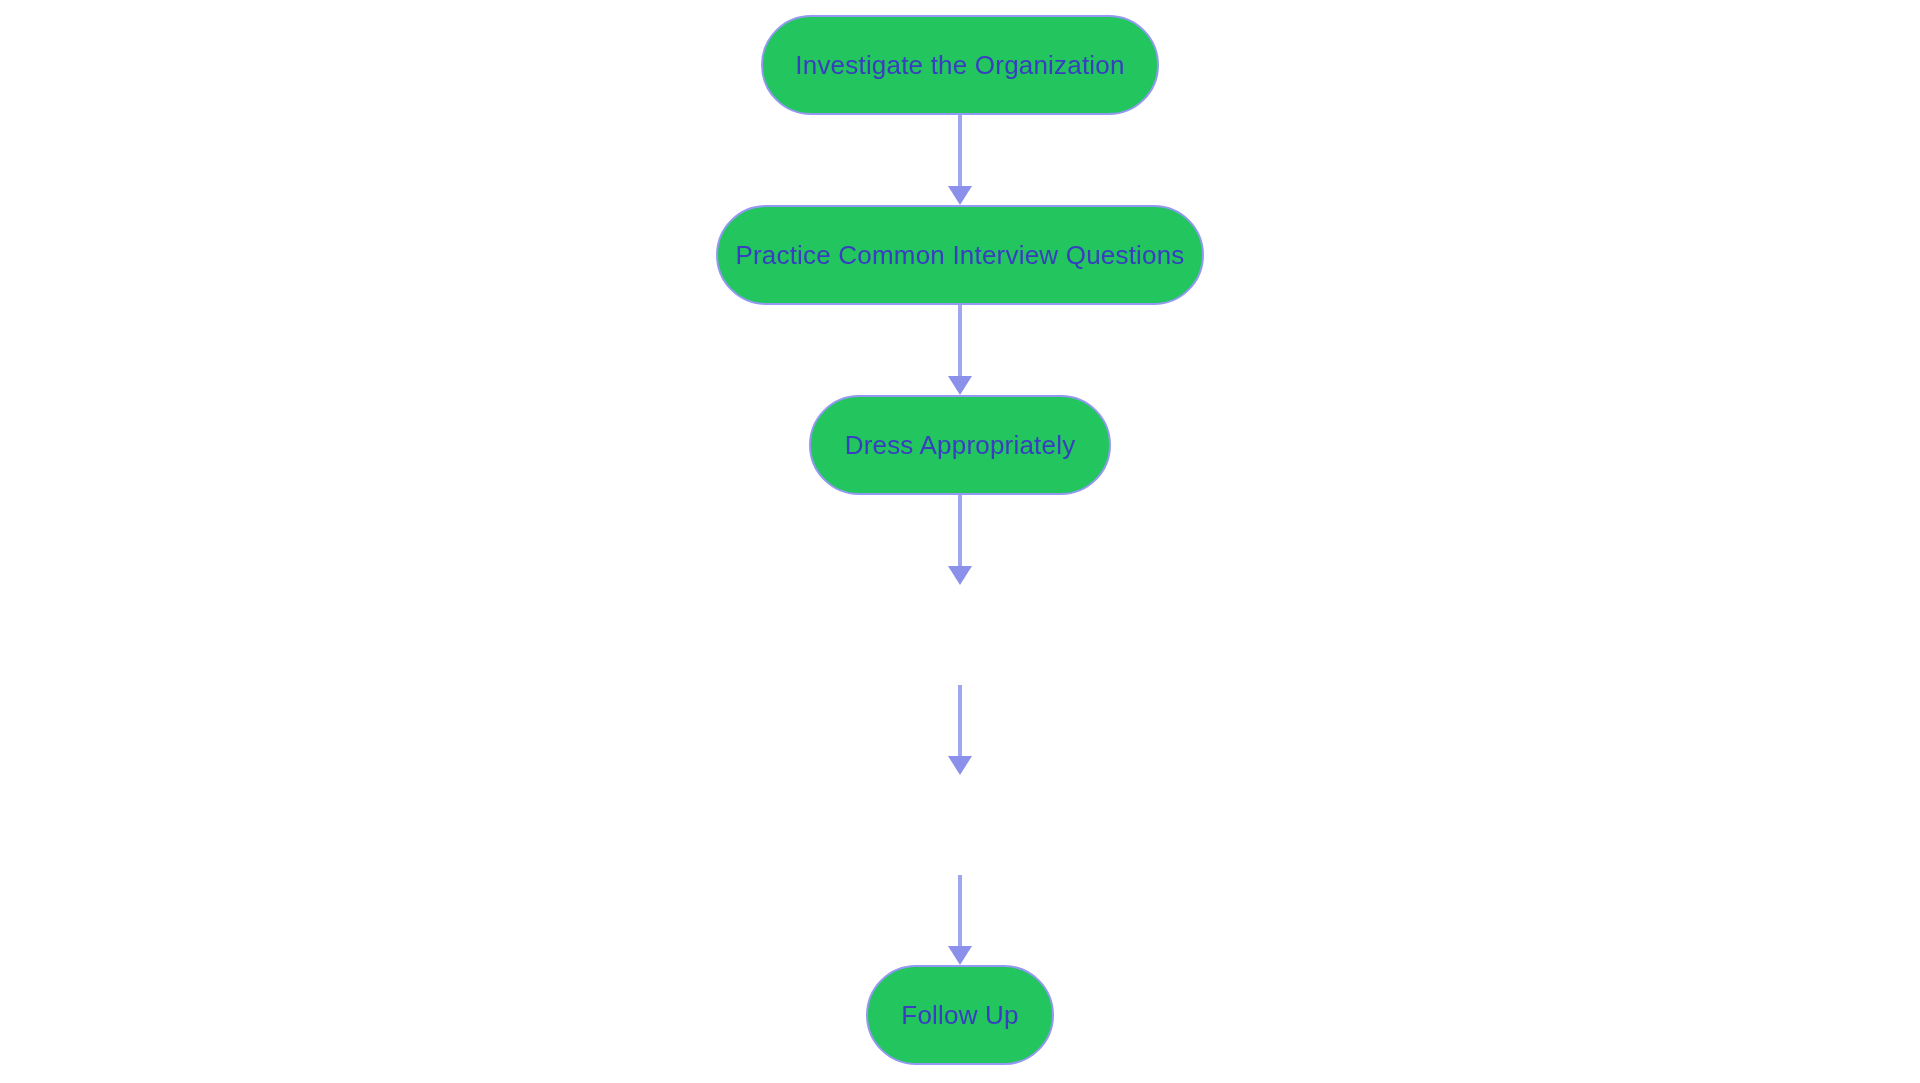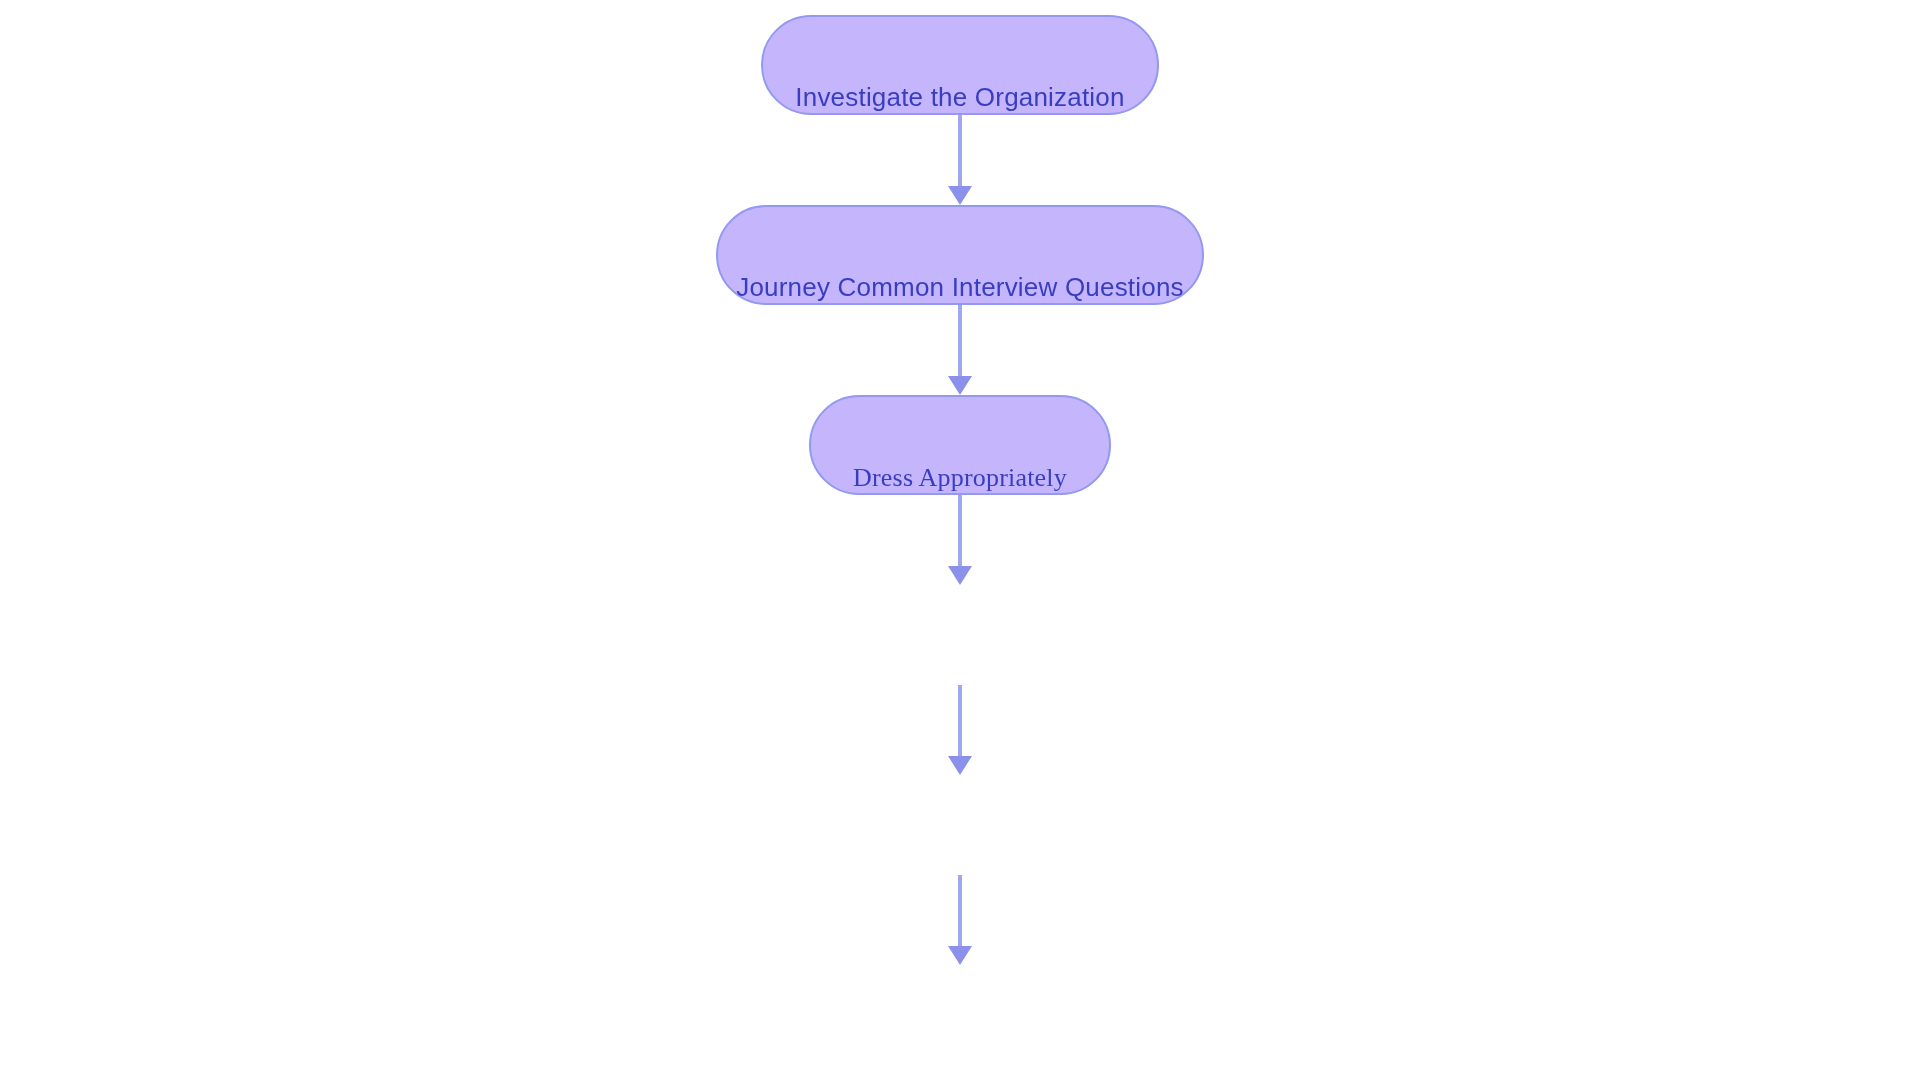--- a/index.html
+++ b/index.html
@@ -14,25 +14,25 @@
     height: 1083px;
     background: #ffffff;
     overflow: hidden;
   }
   .node {
     position: absolute;
     left: 50%;
     transform: translateX(-50%);
     height: 100px;
     box-sizing: border-box;
-    background: #c4b5fd;
+    background: #22c55e;
     border: 2px solid #9399f0;
     border-radius: 50px;
     display: flex;
-    align-items: flex-end;
+    align-items: center;
     justify-content: center;
   }
   .node-label {
     color: #393ec1;
     font-size: 26px;
     letter-spacing: 0.2px;
     white-space: nowrap;
   }
   .arrow {
     position: absolute;
@@ -64,43 +64,46 @@
   <div class="node" style="top:15px; width:398px;">
     <span class="node-label">Investigate the Organization</span>
   </div>
 
   <div class="arrow" style="top:115px; height:90px;">
     <div class="arrow-stem"></div>
     <div class="arrow-head"></div>
   </div>
 
   <div class="node" style="top:205px; width:488px;">
-    <span class="node-label">Journey Common Interview Questions</span>
+    <span class="node-label">Practice Common Interview Questions</span>
   </div>
 
   <div class="arrow" style="top:305px; height:90px;">
     <div class="arrow-stem"></div>
     <div class="arrow-head"></div>
   </div>
 
-  <div class="node" style="top:395px; width:302px;font-family:Liberation Serif, serif;">
+  <div class="node" style="top:395px; width:302px;">
     <span class="node-label">Dress Appropriately</span>
   </div>
 
   <div class="arrow" style="top:495px; height:90px;">
     <div class="arrow-stem"></div>
     <div class="arrow-head"></div>
   </div>
 
 
   <div class="arrow" style="top:685px; height:90px;">
     <div class="arrow-stem"></div>
     <div class="arrow-head"></div>
   </div>
 
 
   <div class="arrow" style="top:875px; height:90px;">
     <div class="arrow-stem"></div>
     <div class="arrow-head"></div>
   </div>
 
+  <div class="node" style="top:965px; width:188px;">
+    <span class="node-label">Follow Up</span>
+  </div>
 
 </div>
 
 </body></html>

